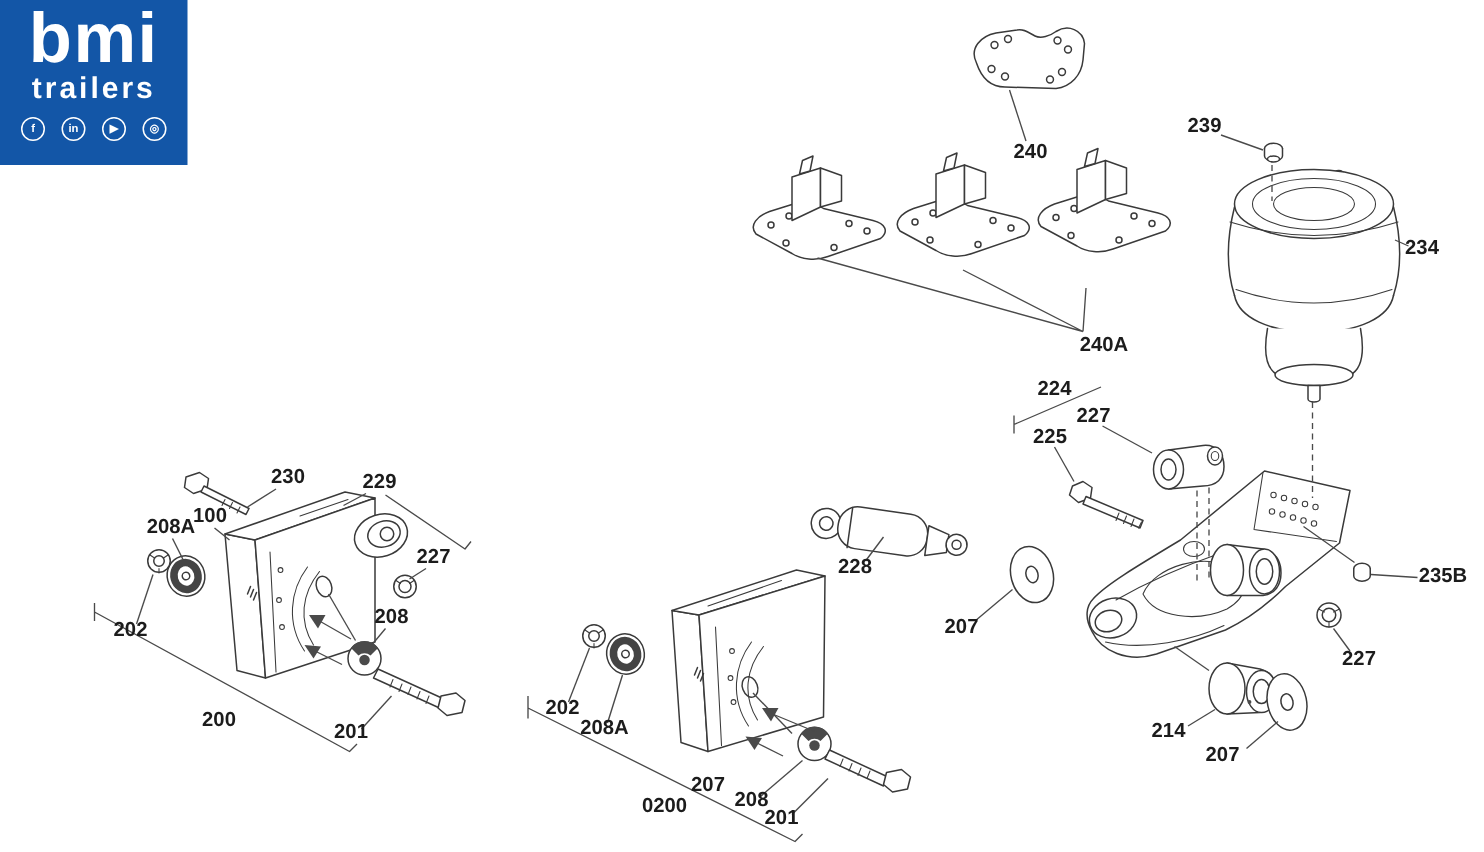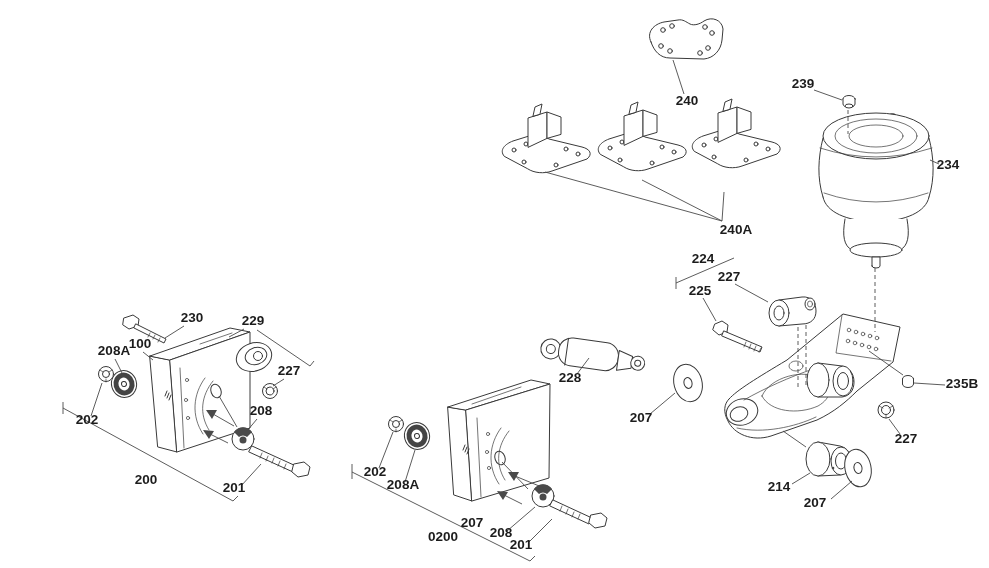--- a/index.html
+++ b/index.html
@@ -23,20 +23,30 @@
   .dash{fill:none;stroke:#4a4a4a;stroke-width:.9;stroke-dasharray:4 3;}
   .dkf{fill:#4a4a4a;stroke:none;}
   .dkr{fill:none;stroke:#444;stroke-width:5;}
   .lbl{font:700 13.5px "Liberation Sans",sans-serif;fill:#1c1c1c;text-anchor:middle;}
 </style>
 </head>
 <body>
 
 <div class="stage">
 
+  <div class="logo">
+    <div class="brand">bmi</div>
+    <div class="sub">trailers</div>
+    <div class="social">
+      <div class="ic">f</div>
+      <div class="ic">in</div>
+      <div class="ic">▶</div>
+      <div class="ic">◎</div>
+    </div>
+  </div>
 
   <svg width="989" height="568" viewBox="0 0 989 568">
 
     <defs>
       <g id="bkt">
         <path class="fw" d="M2,30 C-3,24 3,18 11,15 L27,10 C34,8 41,9 47,13 L80,21 C88,23 91,28 85,33 L50,45 C42,48 32,47 26,43 Z"></path>
         <circle class="fw" cx="12" cy="24" r="2"></circle>
           <circle class="fw" cx="24" cy="18" r="2"></circle>
         <circle class="fw" cx="64" cy="23" r="2"></circle>
           <circle class="fw" cx="76" cy="28" r="2"></circle>

